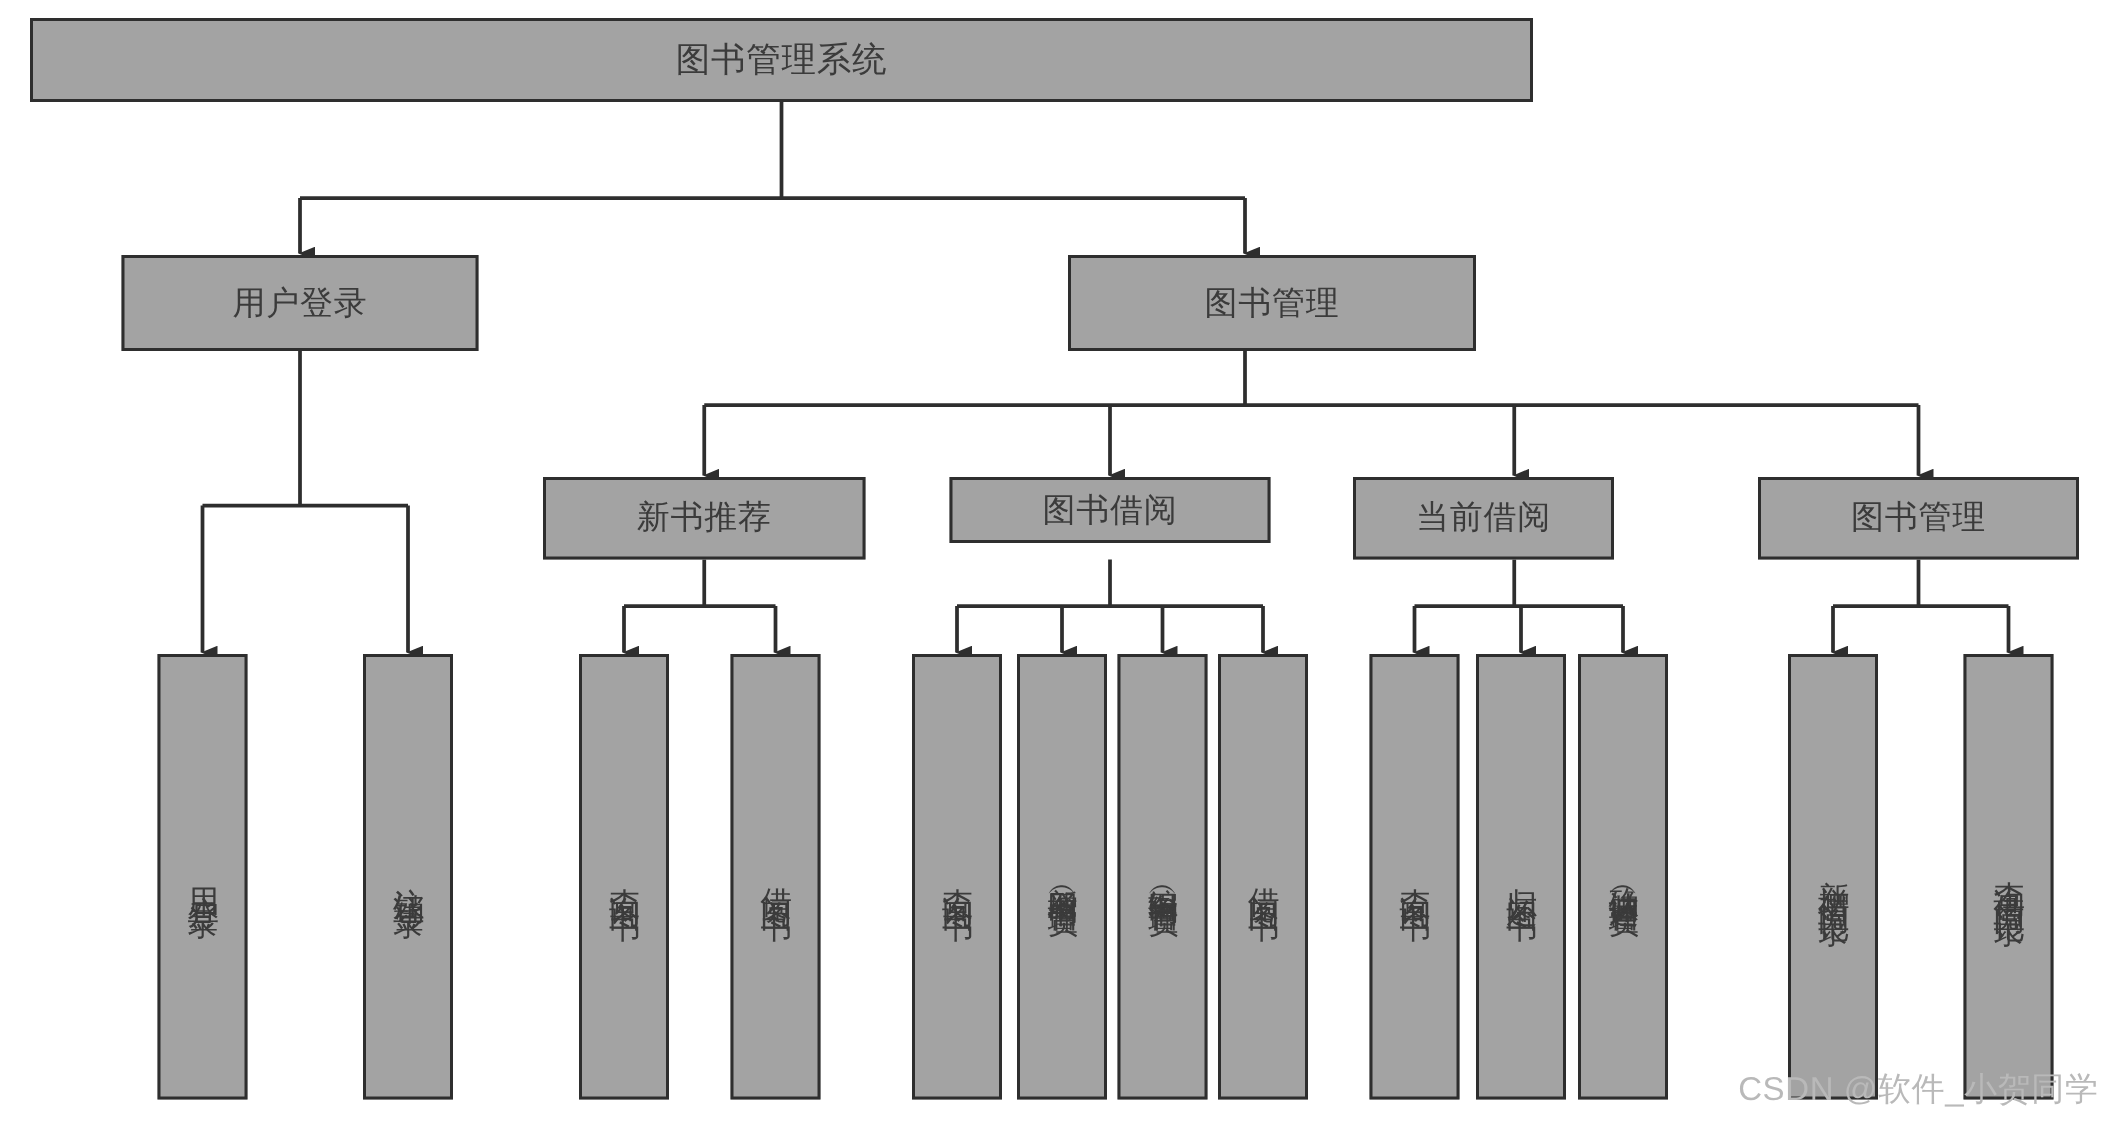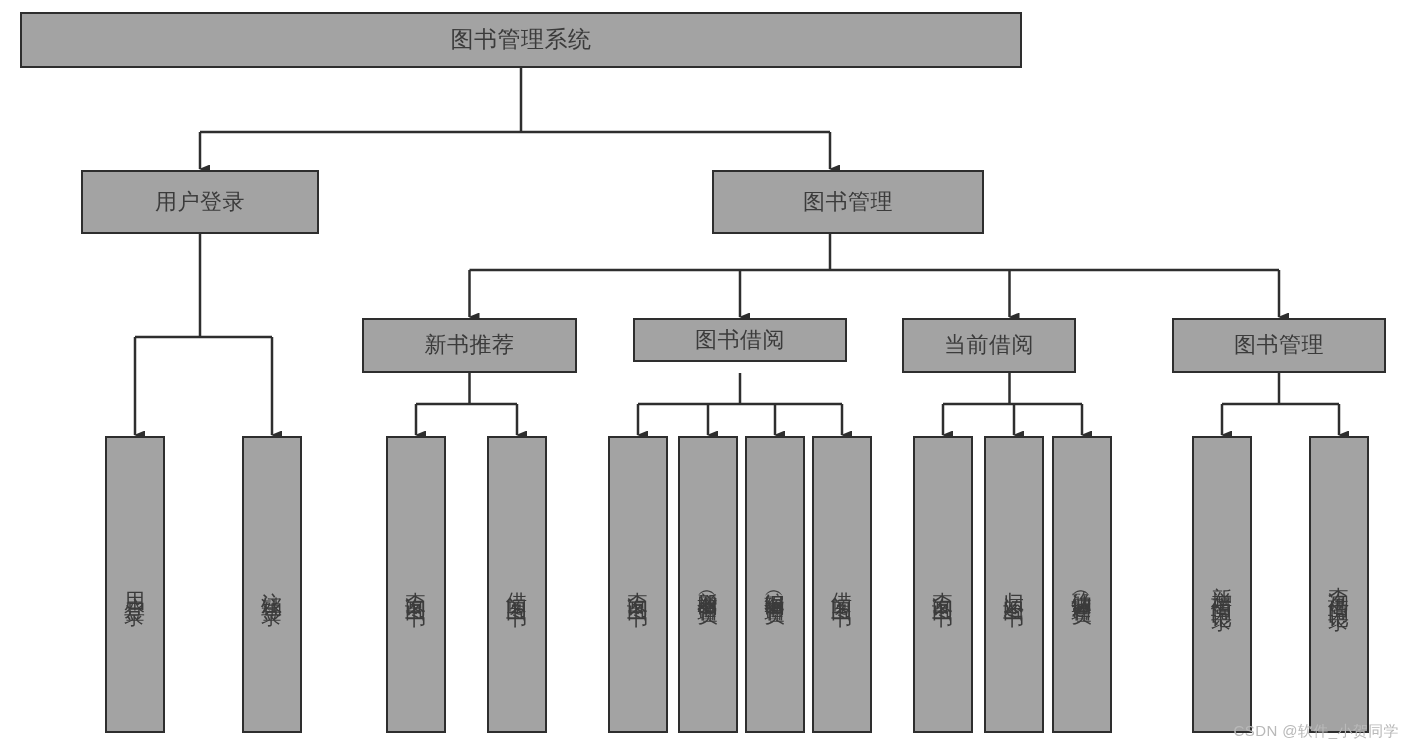--- a/index.html
+++ b/index.html
@@ -60,21 +60,21 @@
     line-height: 1;
   }
   .node.vert.tight .label {
     letter-spacing: 2px;
     font-size: 20px;
   }
   .watermark {
     position: absolute;
     right: 6px;
     bottom: 6px;
-    font-size: 15px;
+    font-size: 22px;
     color: #b9b9b9;
     letter-spacing: 0.4px;
     white-space: nowrap;
     user-select: none;
   }
 </style>
 </head>
 <body>
 
 <div id="canvas">

